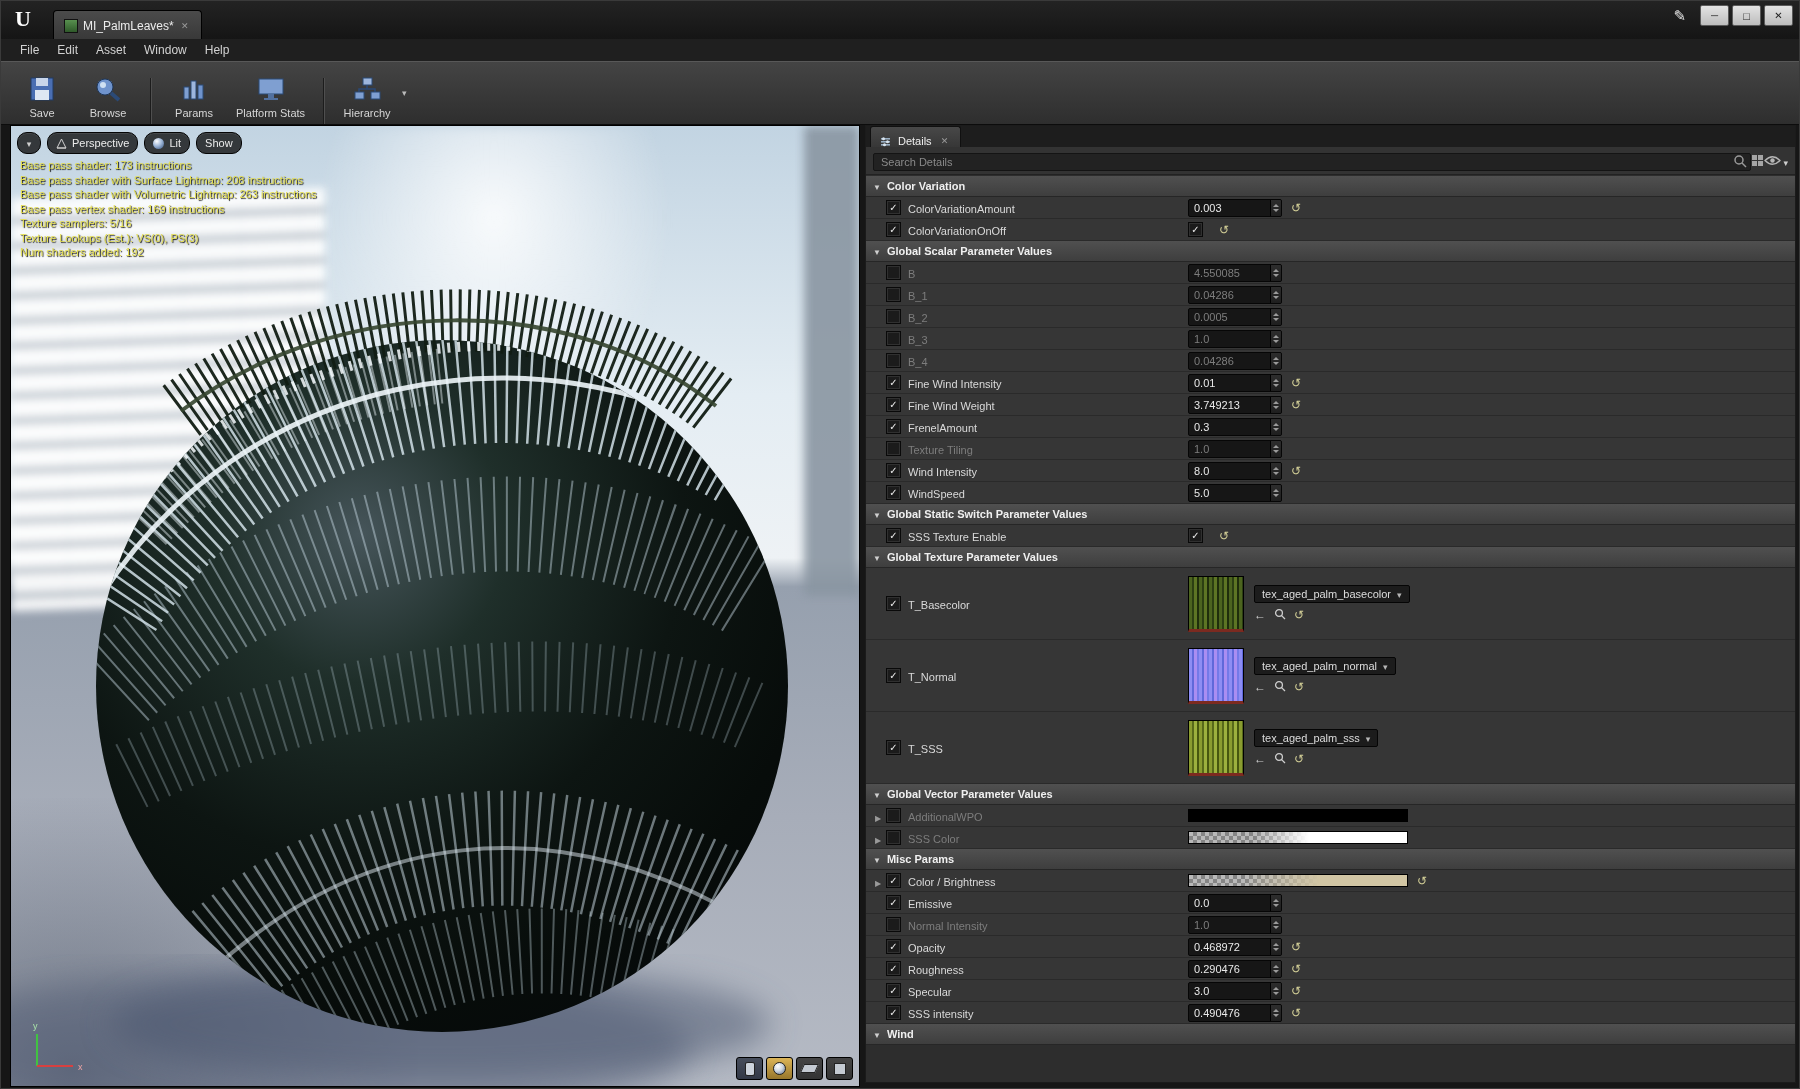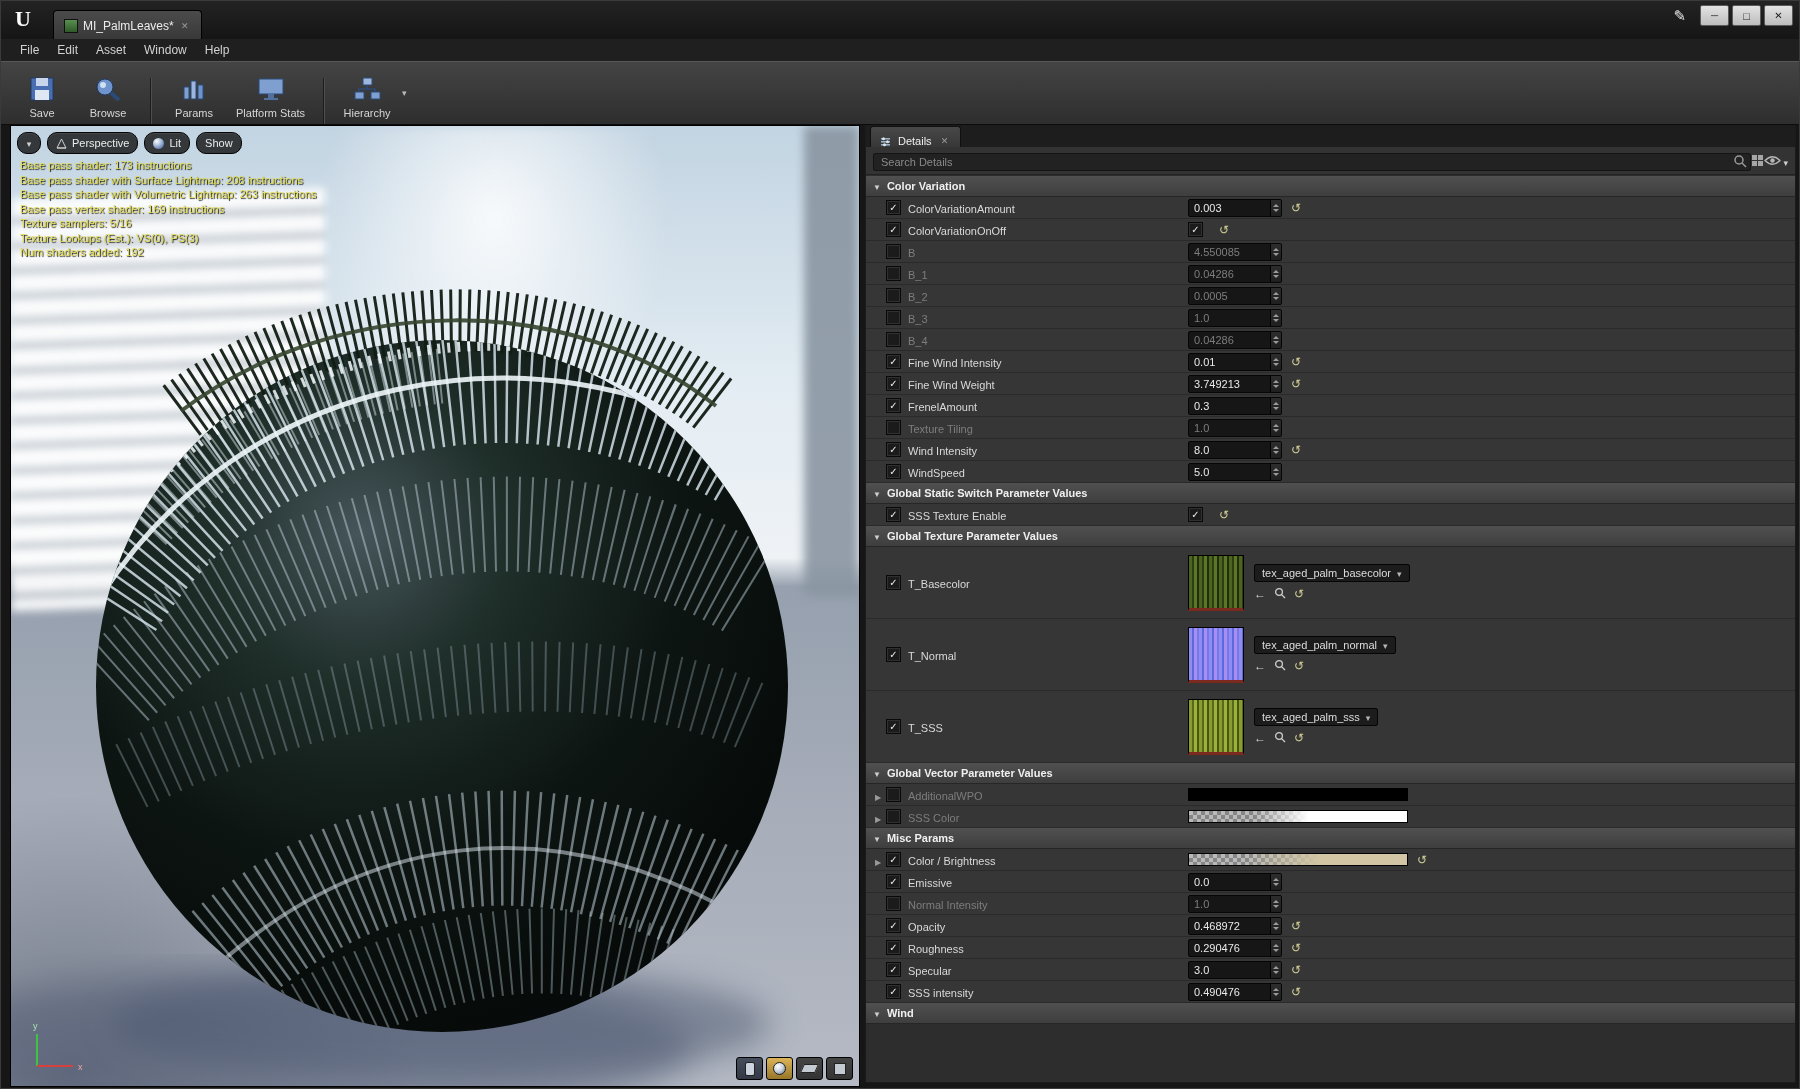--- a/index.html
+++ b/index.html
@@ -379,20 +379,24 @@
             <span class="sp16"></span>
             <span class="cb on"></span>
             <span class="plabel">ColorVariationOnOff</span>
           </div>
         <div class="valcol">
             <span class="cb on"></span>
             <span class="reset"></span>
           </div>
       </div>
 
+      <div class="row cat">
+        <span class="tri"></span>
+        <span class="clabel">Global Scalar Parameter Values</span>
+      </div>
 
       <div class="row prop">
         <div class="namecol">
             <span class="sp16"></span>
             <span class="cb"></span>
             <span class="plabel dim">B</span>
           </div>
         <div class="valcol">
             <div class="spin dim">
               <span class="sval">4.550085</span>

